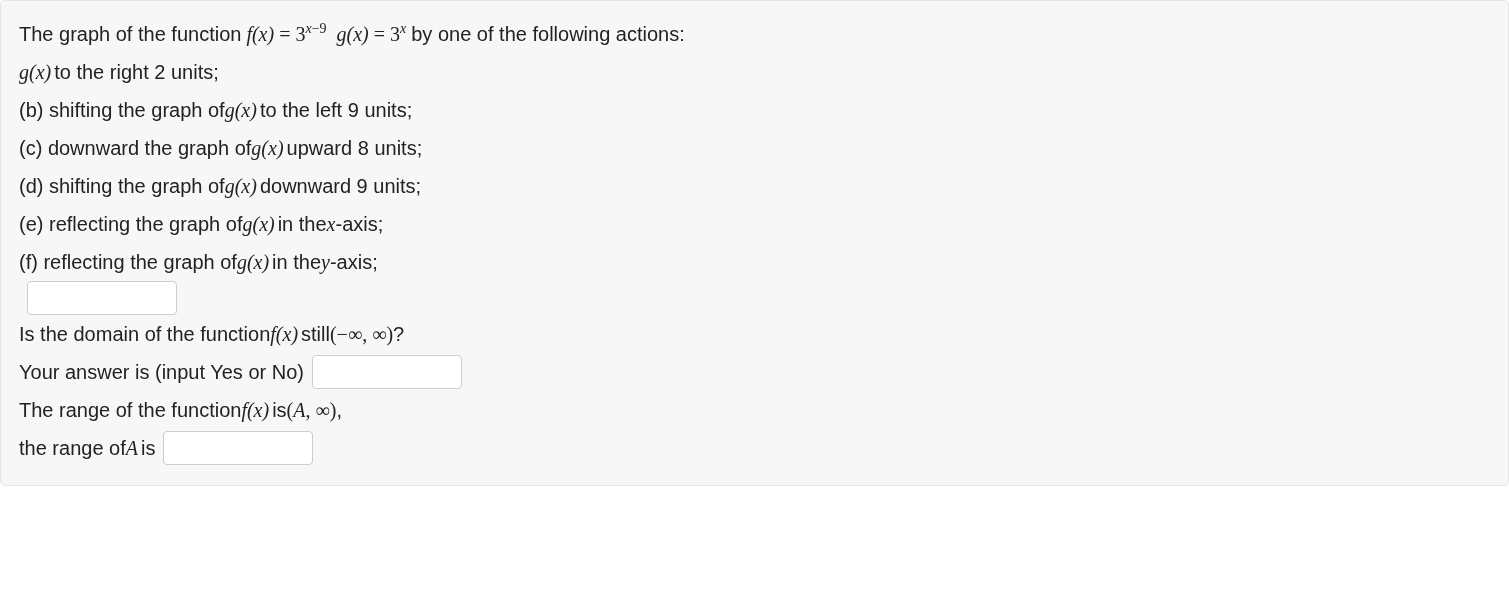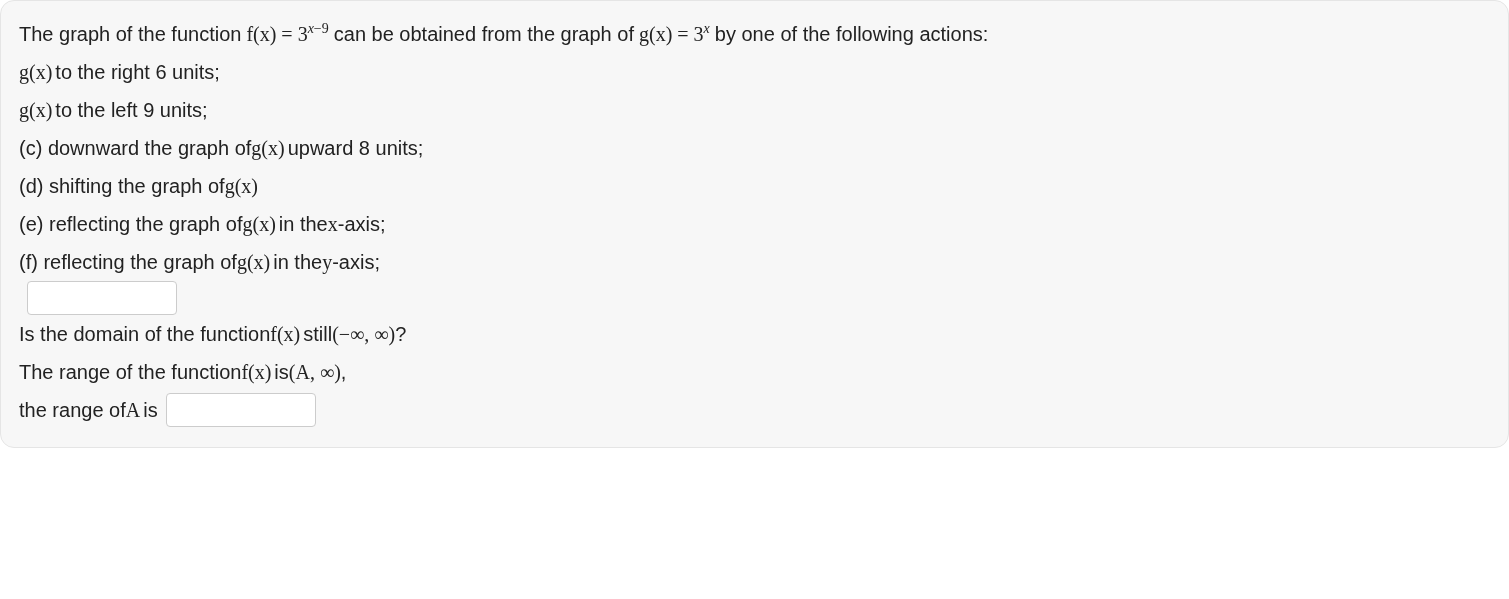--- a/index.html
+++ b/index.html
@@ -7,35 +7,35 @@
       margin: 0;
       padding: 0;
       font-family: Arial, Helvetica, sans-serif;
       background: #ffffff;
     }
     .container {
       width: 1509px;
       padding: 14px 18px 18px 18px;
       background: #f7f7f7;
       border: 1px solid #e5e5e5;
-      border-radius: 14px;
+      border-radius: 5px;
       font-size: 20px;
       color: #222;
       line-height: 1.9;
     }
     .line {
       display: flex;
       align-items: center;
       flex-wrap: wrap;
       gap: 0;
     }
     .math {
       font-family: 'Times New Roman', Georgia, serif;
     }
-    .mi { }
+    .mi { font-style: italic; }
     input.answer-input {
       width: 150px;
       height: 34px;
       border: 1px solid #ccc;
       border-radius: 4px;
       background: #ffffff;
       font-size: 17px;
       padding: 2px 6px;
       margin-left: 8px;
       vertical-align: middle;
@@ -44,44 +44,45 @@
     .nspace { margin-right: 3px; }
   </style>
 </head>
 <body>
 
 <div class="container">
 
   <div class="line">
     <span>The graph of the function </span>
     <span class="math">&nbsp;<span class="mi">f(x)</span><span> = </span><span>3</span><span class="sup"><span>x</span><span style="font-style:normal;">−9</span></span>&nbsp;</span>
-    <span> can be obtained from the graph of </span>
     <span class="math">&nbsp;<span class="mi">g(x)</span><span> = </span><span>3</span><span class="sup">x</span>&nbsp;</span>
     <span> by one of the following actions:</span>
   </div>
 
   <div class="line">
     <span class="math mi nspace">g(x)</span>
-    <span> to the right 6 units;</span>
+    <span> to the right 2 units;</span>
   </div>
 
   <div class="line">
+    <span>(b) shifting the graph of </span>
     <span class="math mi nspace">g(x)</span>
     <span> to the left 9 units;</span>
   </div>
 
   <div class="line">
     <span>(c) downward the graph of </span>
     <span class="math mi nspace">g(x)</span>
     <span> upward 8 units;</span>
   </div>
 
   <div class="line">
     <span>(d) shifting the graph of </span>
     <span class="math mi nspace">g(x)</span>
+    <span> downward 9 units;</span>
   </div>
 
   <div class="line">
     <span>(e) reflecting the graph of </span>
     <span class="math mi nspace">g(x)</span>
     <span> in the </span>
     <span class="math mi">x</span>
     <span>-axis;</span>
   </div>
 
@@ -98,20 +99,24 @@
   </div>
 
   <div class="line">
     <span>Is the domain of the function </span>
     <span class="math mi nspace">f(x)</span>
     <span> still </span>
     <span class="math">(−∞, ∞)</span>
     <span>?</span>
   </div>
 
+  <div class="line">
+    <span>Your answer is (input Yes or No)</span>
+    <input type="text" class="answer-input" style="">
+  </div>
 
   <div class="line">
     <span>The range of the function </span>
     <span class="math mi nspace">f(x)</span>
     <span> is </span>
     <span class="math"><span>(</span><span class="mi">A</span><span>, ∞)</span></span>
     <span>,</span>
   </div>
 
   <div class="line">

